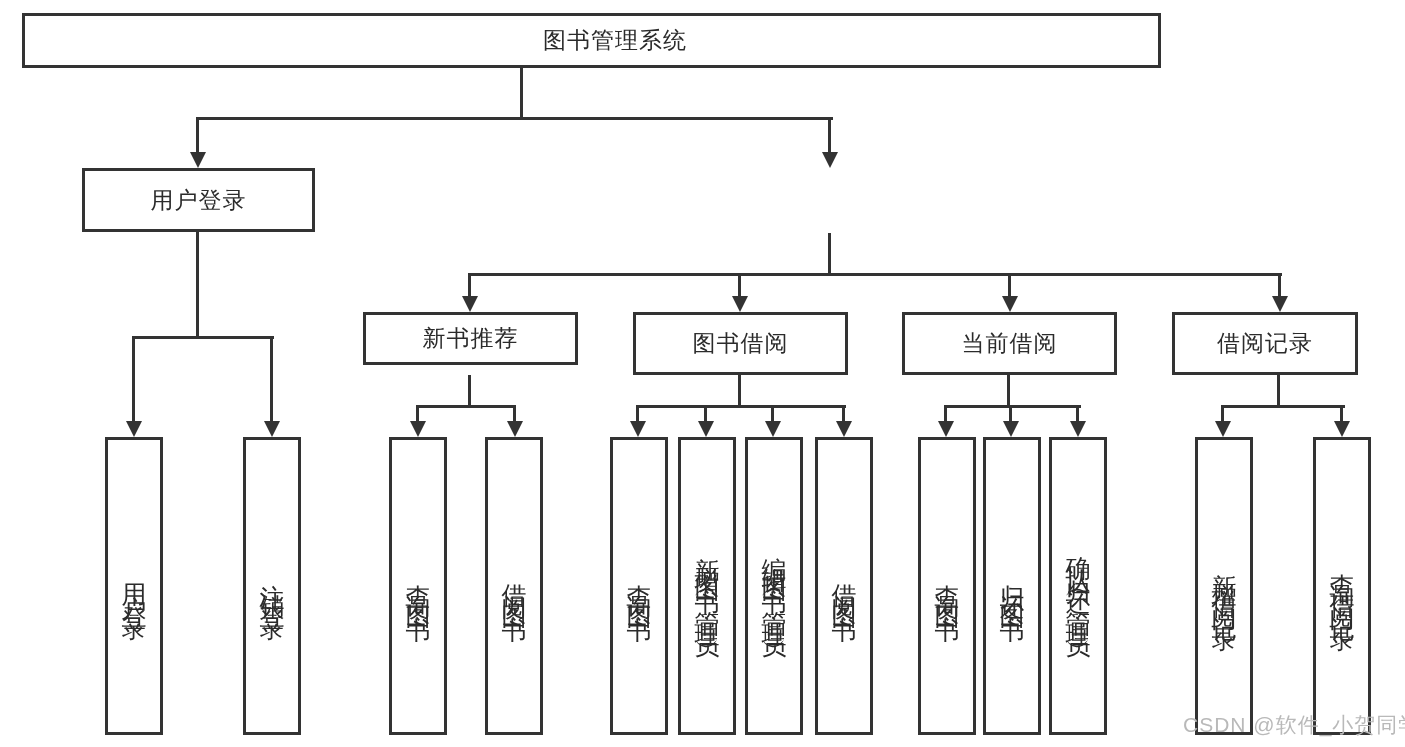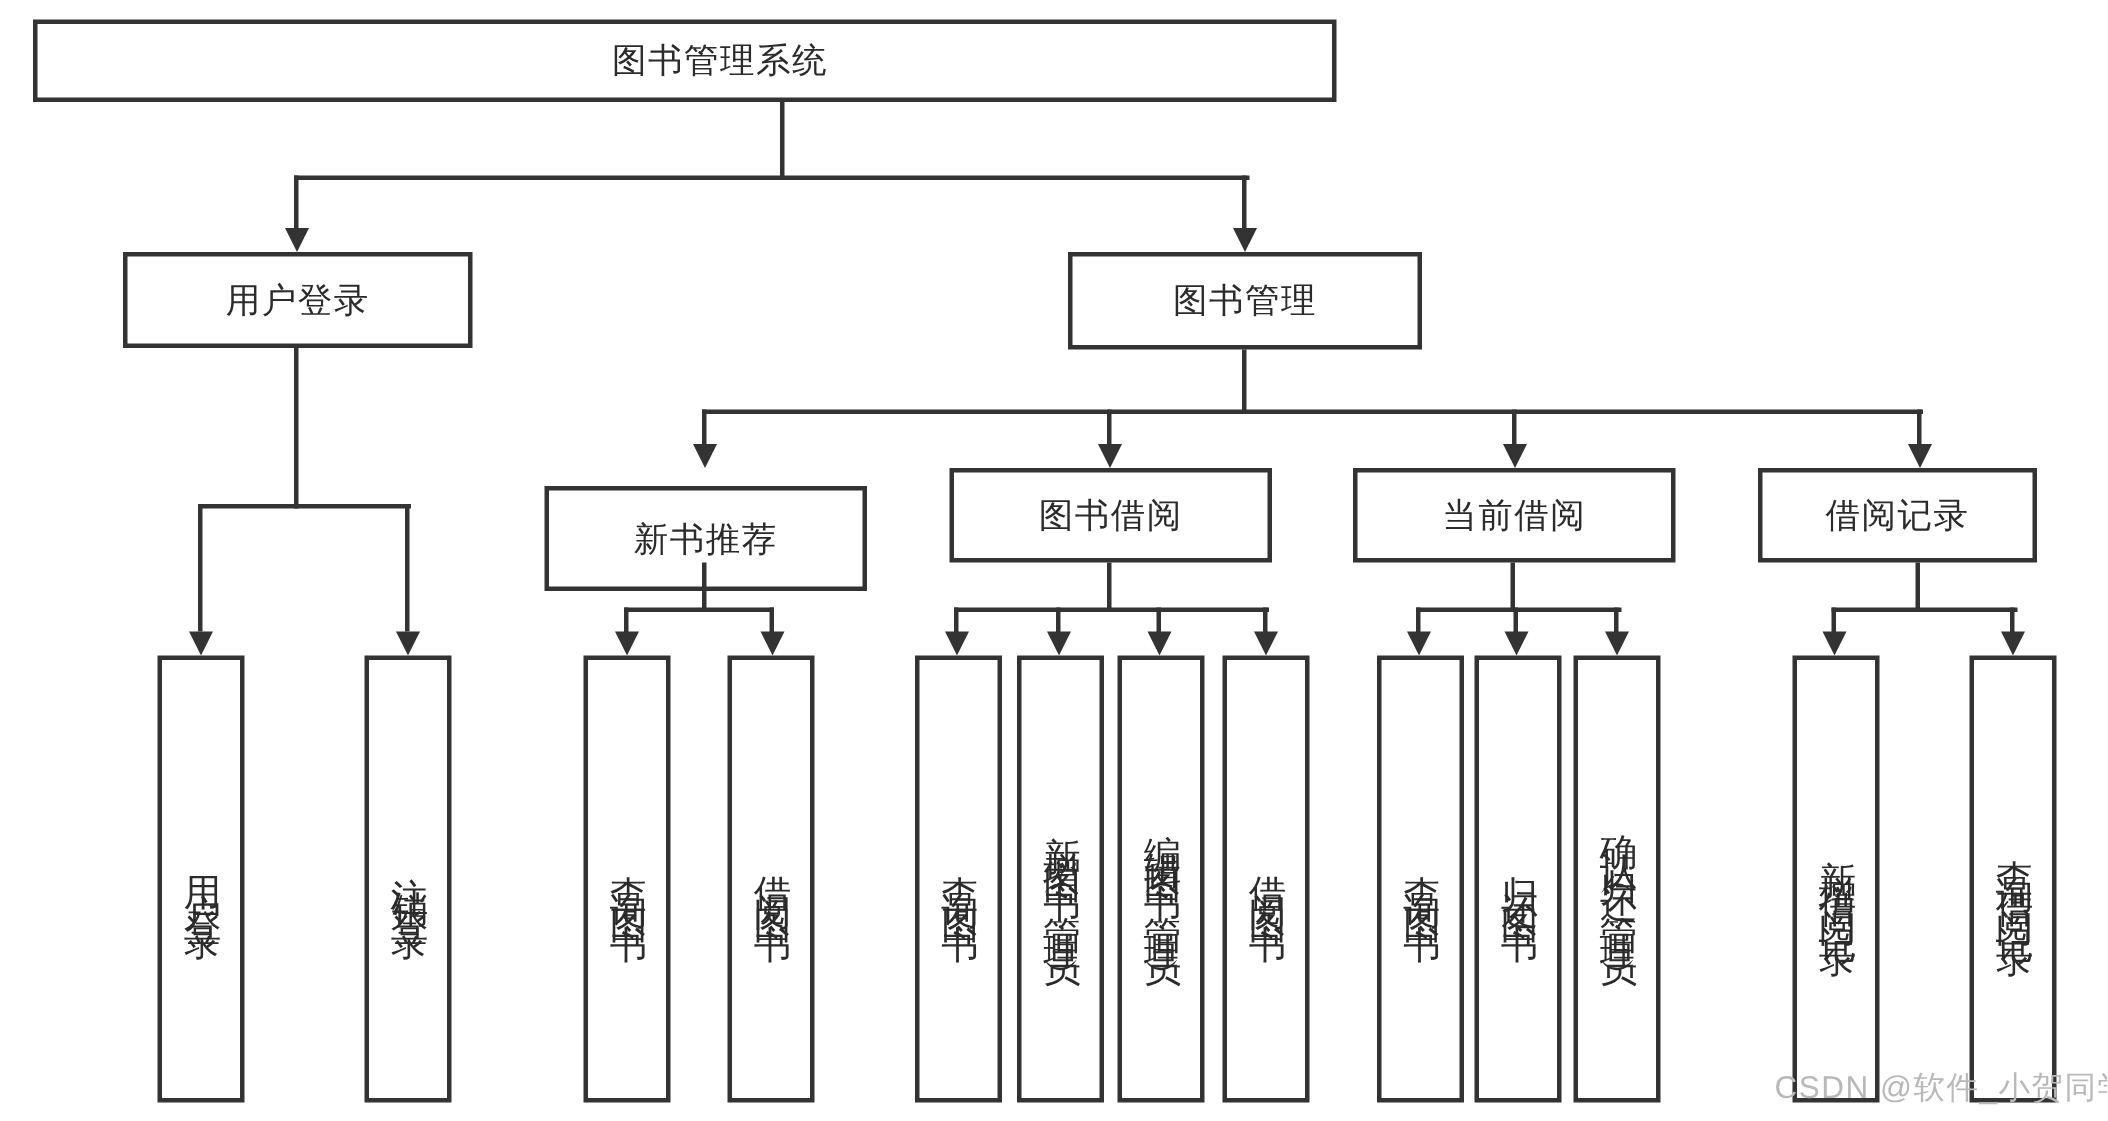--- a/index.html
+++ b/index.html
@@ -44,57 +44,54 @@
     letter-spacing:1px;
     white-space:nowrap;
     z-index:5;
   }
 </style>
 </head>
 <body>
 
 <div class="canvas">
 
-  <div class="box hbox" style="left:22px;top:13px;width:869px;height:55px;padding-left:47px;">
+  <div class="box hbox" style="left:22px;top:13px;width:1139px;height:55px;padding-left:47px;">
     <span>图书管理系统</span>
   </div>
 
   <div class="line" style="left:520px;top:68px;width:3px;height:51px;"></div>
   <div class="line" style="left:196px;top:117px;width:637px;height:3px;"></div>
   <div class="line" style="left:196px;top:117px;width:3px;height:36px;"></div>
   <div class="arr" style="left:190px;top:152px;"></div>
   <div class="line" style="left:828px;top:117px;width:3px;height:36px;"></div>
   <div class="arr" style="left:822px;top:152px;"></div>
 
   <div class="box hbox" style="left:82px;top:168px;width:233px;height:64px;">
     <span>用户登录</span>
-  </div>
-  <div class="box hbox" style="left:712px;top:168px;width:236px;height:65px;">
-    <span>图书管理</span>
   </div>
 
   <div class="line" style="left:196px;top:232px;width:3px;height:107px;"></div>
   <div class="line" style="left:132px;top:336px;width:142px;height:3px;"></div>
   <div class="line" style="left:132px;top:336px;width:3px;height:85px;"></div>
   <div class="arr" style="left:126px;top:421px;"></div>
   <div class="line" style="left:270px;top:336px;width:3px;height:85px;"></div>
   <div class="arr" style="left:264px;top:421px;"></div>
 
   <div class="line" style="left:828px;top:233px;width:3px;height:43px;"></div>
   <div class="line" style="left:468px;top:273px;width:814px;height:3px;"></div>
   <div class="line" style="left:468px;top:273px;width:3px;height:24px;"></div>
   <div class="arr" style="left:462px;top:296px;"></div>
   <div class="line" style="left:738px;top:273px;width:3px;height:24px;"></div>
   <div class="arr" style="left:732px;top:296px;"></div>
   <div class="line" style="left:1008px;top:273px;width:3px;height:24px;"></div>
   <div class="arr" style="left:1002px;top:296px;"></div>
   <div class="line" style="left:1278px;top:273px;width:3px;height:24px;"></div>
   <div class="arr" style="left:1272px;top:296px;"></div>
 
-  <div class="box hbox" style="left:363px;top:324px;width:215px;height:70px;">
+  <div class="box hbox" style="left:363px;top:312px;width:215px;height:53px;">
     <span>新书推荐</span>
   </div>
   <div class="box hbox" style="left:902px;top:312px;width:215px;height:63px;">
     <span>当前借阅</span>
   </div>
   <div class="box hbox" style="left:633px;top:312px;width:215px;height:63px;">
     <span>图书借阅</span>
   </div>
   <div class="box hbox" style="left:1172px;top:312px;width:186px;height:63px;">
     <span>借阅记录</span>

